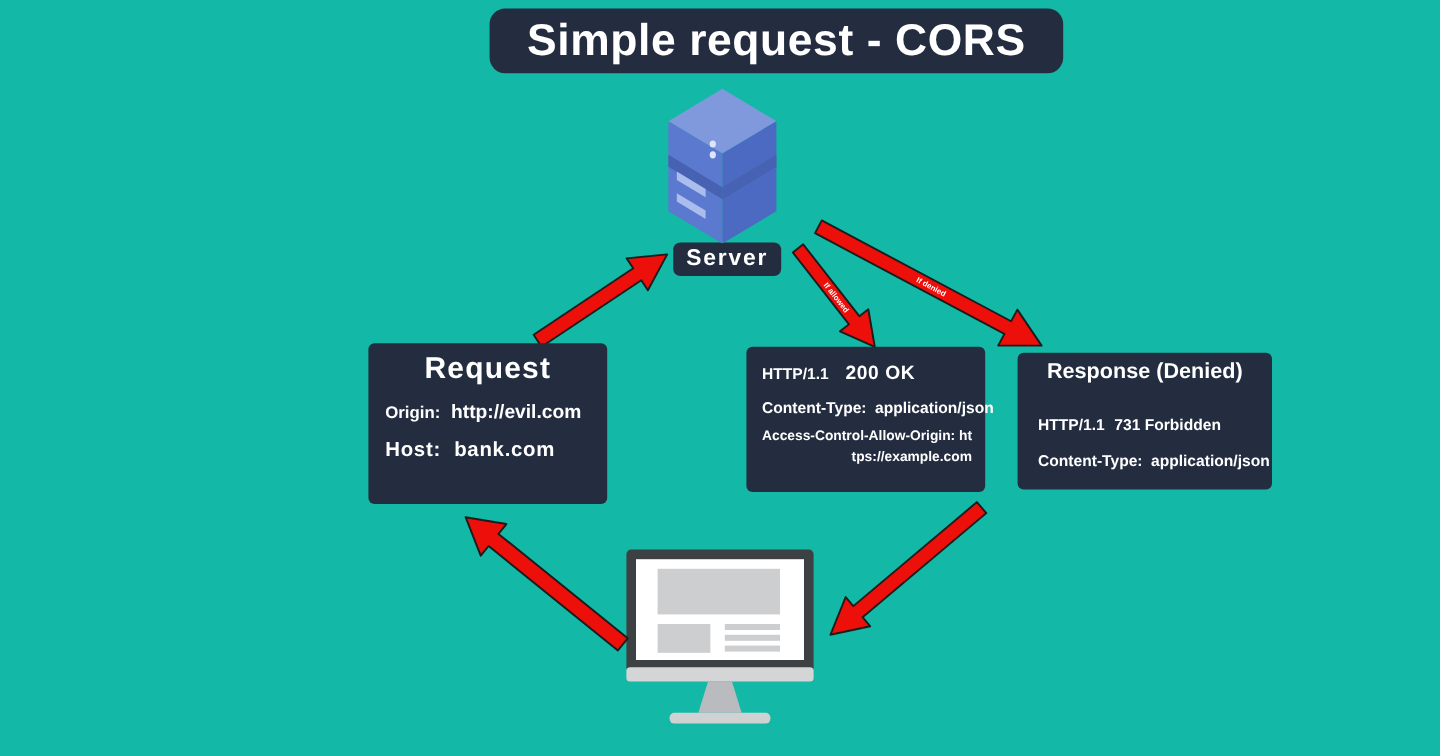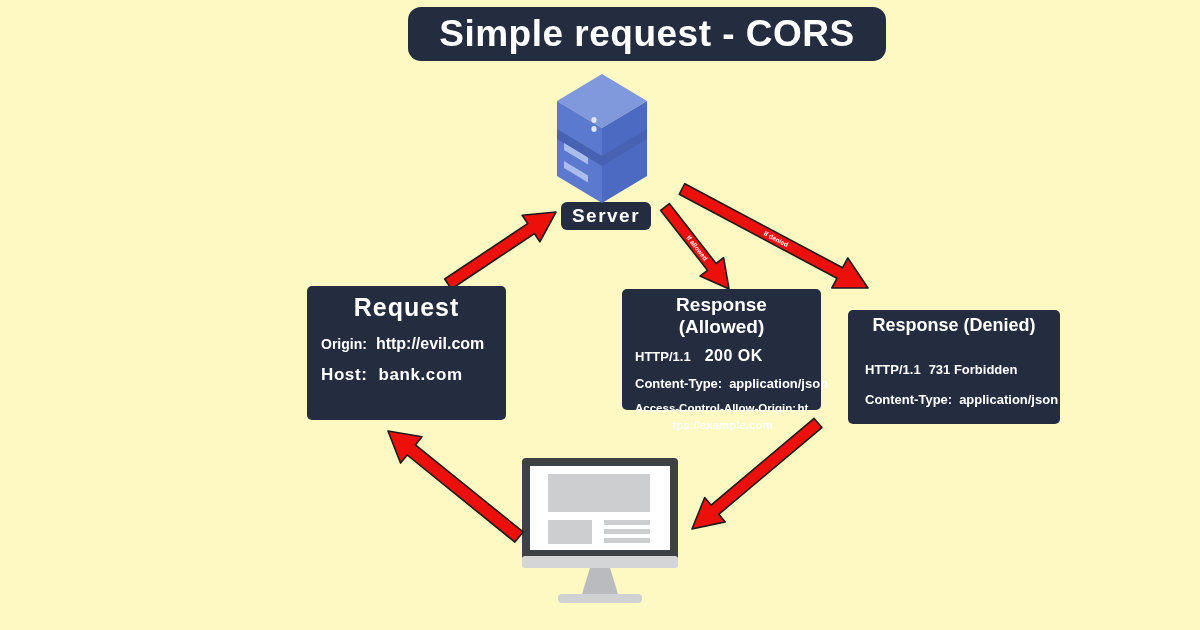--- a/index.html
+++ b/index.html
@@ -1,36 +1,36 @@
 <!DOCTYPE html>
 <html><head>
 <meta charset="utf-8">
 <style>
   html,body{margin:0;padding:0;background:#ffffff;}
-  .canvas{position:relative;width:1200px;height:630px;background:#fef9c3;overflow:hidden;
+  .canvas{position:relative;width:1200px;height:630px;background:#14b8a6;overflow:hidden;
           font-family:"Liberation Sans", sans-serif;}
   .navy{background:#242d40;color:#ffffff;}
   .titlebar{position:absolute;left:408px;top:7px;width:478px;height:54px;border-radius:13px;
             display:flex;align-items:center;justify-content:center;
             font-size:37px;font-weight:bold;letter-spacing:.5px;}
   .tag{position:absolute;border-radius:6px;display:flex;align-items:center;justify-content:center;
        font-weight:bold;}
   .tag.server{left:561px;top:202px;width:90px;height:28px;font-size:19px;letter-spacing:1.5px;}
   .tag.browser{left:537px;top:596px;width:128px;height:30px;font-size:22px;letter-spacing:1.5px;}
   .infobox{position:absolute;border-radius:5px;box-sizing:border-box;padding:5px 11px;}
   .infobox .bx-title{text-align:center;font-weight:bold;color:#fff;}
   .kv{display:flex;align-items:baseline;color:#fff;font-weight:bold;white-space:nowrap;}
   .kv .lbl{flex:0 0 auto;}
   .box-request{left:307px;top:286px;width:199px;height:134px;}
   .box-request .bx-title{font-size:25px;letter-spacing:1px;margin-top:2px;}
   .box-allowed{left:622px;top:289px;width:199px;height:121px;}
   .box-allowed .bx-title{font-size:19px;}
   .box-denied{left:848px;top:294px;width:212px;height:114px;}
   .box-denied .bx-title{font-size:18px;}
-  .wrapline{display:block;white-space:normal;text-align:center;line-height:1.45;}
+  .wrapline{display:block;white-space:normal;text-align:right;line-height:1.45;}
   .wrapline .lbl{float:left;}
   .wrapline .val{overflow-wrap:anywhere;}
   .arrow-layer{position:absolute;left:0;top:0;z-index:2;}
   .icon{position:absolute;z-index:1;}
 </style>
 </head>
 <body>
 
 <div class="canvas">
 
@@ -80,36 +80,35 @@
       <span class="lbl" style="font-size:14px;">Origin:</span>
       <span class="val" style="font-size:16px;">http://evil.com</span>
     </div>
     <div class="kv" style="font-size:17px;gap:11px;margin:12px 0 0 3px;letter-spacing:.6px;">
       <span class="lbl">Host:</span>
       <span class="val">bank.com</span>
     </div>
   </div>
 
   <div class="infobox navy box-allowed" style="z-index:3;">
-    <div class="bx-title">Response (Allowed)</div>
     <div class="kv" style="font-size:13px;gap:14px;margin:9px 0 0 2px;">
       <span class="lbl">HTTP/1.1</span>
       <span class="val" style="font-size:16px;letter-spacing:.5px;">200 OK</span>
     </div>
     <div class="kv" style="font-size:13px;gap:7px;margin:11px 0 0 2px;">
       <span class="lbl">Content-Type:</span>
       <span class="val">application/json</span>
     </div>
     <div class="kv wrapline" style="font-size:11.5px;margin:9px 0 0 2px;">
       <span class="lbl">Access-Control-Allow-Origin:</span>
       <span class="val">https://example.com</span>
     </div>
   </div>
 
-  <div class="infobox navy box-denied" style="z-index:3;margin-top:16px;">
+  <div class="infobox navy box-denied" style="z-index:3;">
     <div class="bx-title">Response (Denied)</div>
     <div class="kv" style="font-size:13px;gap:8px;margin:26px 0 0 6px;">
       <span class="lbl">HTTP/1.1</span>
       <span class="val">731 Forbidden</span>
     </div>
     <div class="kv" style="font-size:13px;gap:7px;margin:15px 0 0 6px;">
       <span class="lbl">Content-Type:</span>
       <span class="val">application/json</span>
     </div>
   </div>

